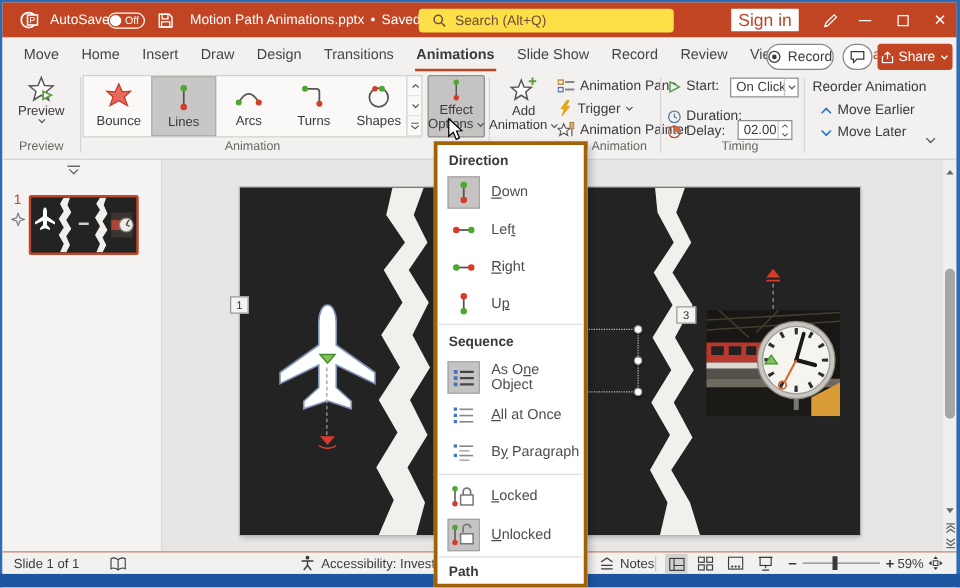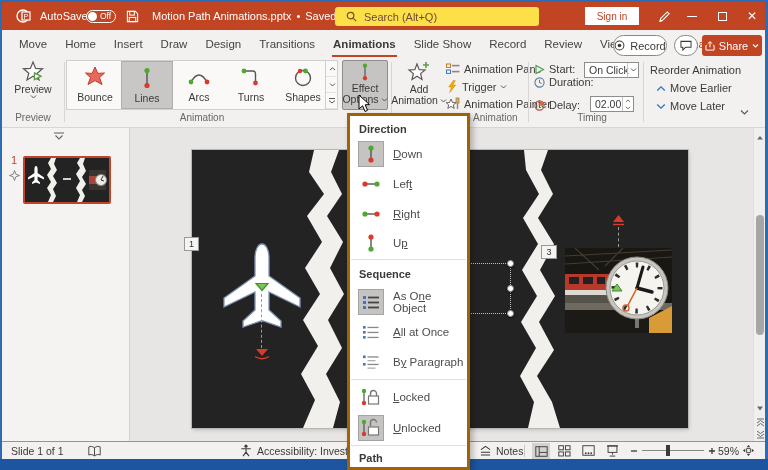--- a/index.html
+++ b/index.html
@@ -11,21 +11,21 @@
 .frame-top{left:0;top:0;width:768px;height:2px;background:#2c6cb5}
 .frame-left{left:0;top:0;width:2px;height:470px;background:#2c6cb5}
 .frame-right{left:765px;top:0;width:3px;height:470px;background:#2c6cb5}
 .bottom-band{left:0;top:459px;width:768px;height:11px;background:#1d55a0}
 
 .titlebar{left:2px;top:2px;width:763px;height:28px;background:#c14423;color:#fff;font-size:11px}
 .tb{position:absolute;top:0;height:28px;display:flex;align-items:center;color:#fff}
 .toggle{width:30px;height:13px;border:1px solid #fff;border-radius:7px;display:flex;align-items:center;padding:0 3px 0 1px;gap:3px}
 .knob{width:9px;height:9px;border-radius:50%;background:#fff}
 .searchbox{left:333px;top:5px;width:204px;height:19px;background:#fde047;border-radius:3px;display:flex;align-items:center;gap:7px;padding-left:11px;color:#6d4a3a;font-size:11px}
-.signin{left:583px;top:5px;width:54px;height:18px;background:#fff;color:#c14423;font-size:10px;display:flex;align-items:center;justify-content:center}
+.signin{left:583px;top:5px;width:54px;height:18px;background:#fff;color:#c14423;font-size:14px;display:flex;align-items:center;justify-content:center}
 .wbtn{width:28px;justify-content:center}
 
 .tabrow{left:2px;top:30px;width:763px;height:28px;background:#f3f1f0;display:flex;align-items:stretch;padding-left:8px}
 .tab{padding:0 9px;display:flex;align-items:center;font-size:11.5px;color:#444;position:relative;white-space:nowrap}
 .tab.active{font-weight:bold;color:#3b3a39}
 .tab.active:after{content:"";position:absolute;left:8px;right:8px;bottom:1px;height:2.5px;background:#c14423}
 .tab.ctx{color:#c14423}
 .pill{position:absolute;top:35px;height:21px;border:1px solid #8a8886;border-radius:11px;background:#fff;display:flex;align-items:center;gap:5px;font-size:11px;color:#3b3a39;justify-content:center}
 .sharebtn{position:absolute;left:702px;top:35px;width:60px;height:21px;background:#c14423;border-radius:3px;color:#fff;font-size:11px;display:flex;align-items:center;justify-content:center;gap:4px}
 
@@ -306,21 +306,21 @@
     <span>Start:</span>
   </div>
   <div class="field" style="left:582px;top:4px;width:55px;height:16px">
     <span>On Click</span>
     <span class="spin" style="justify-content:center">
         <svg width="7" height="4" viewBox="0 0 7 4">
           <path d="M1 0.5 L3.5 3 L6 0.5" fill="none" stroke="#5a5856" stroke-width="1"></path>
         </svg>
       </span>
   </div>
-  <div class="smallrow" style="left:532px;top:18px">
+  <div class="smallrow" style="left:532px;top:29px">
     <svg width="11" height="11" viewBox="0 0 12 12">
         <circle cx="6" cy="6" r="5" fill="none" stroke="#5b7da0" stroke-width="1.2"></circle>
         <path d="M6 3 V6 L8.2 7.2" fill="none" stroke="#5b7da0" stroke-width="1.1"></path>
       </svg>
     <span>Duration:</span>
   </div>
   <div class="field" style="left:588px;top:22px;width:44px;height:16px">
     <span>02.00</span>
     <span class="spin">
         <svg width="6" height="4" viewBox="0 0 7 4">

